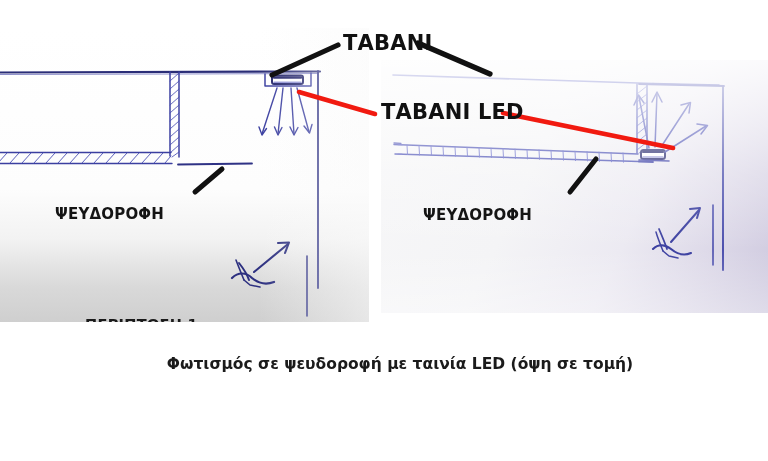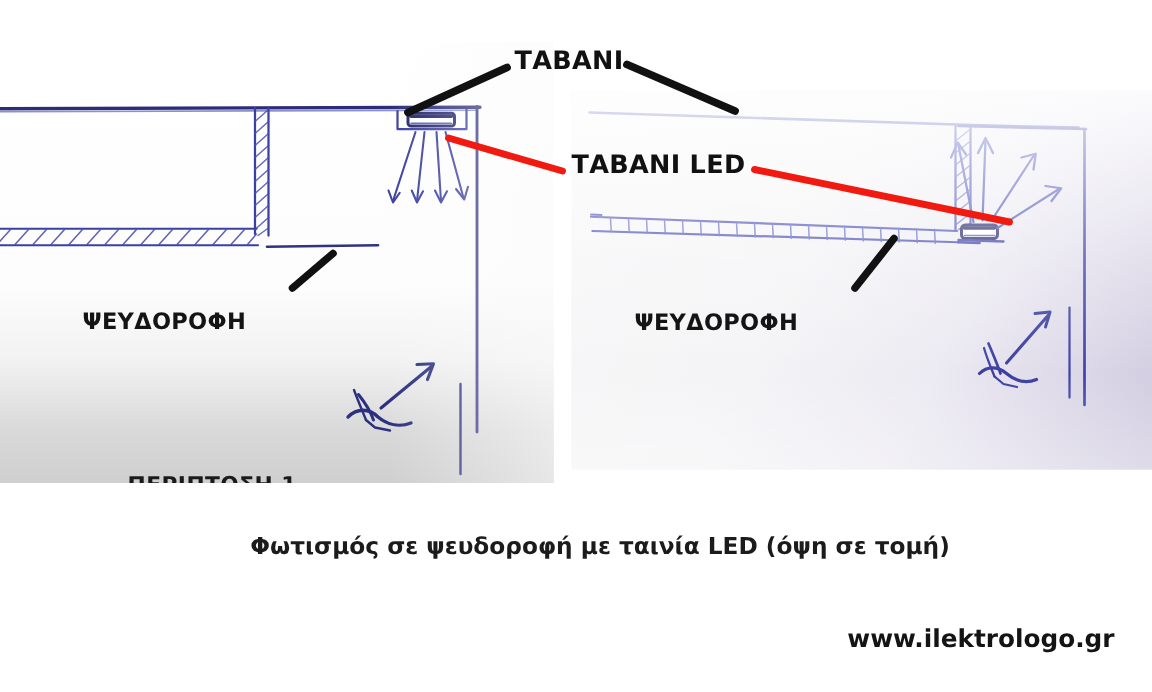--- a/index.html
+++ b/index.html
@@ -75,21 +75,21 @@
     color: #1a1a1a;
     white-space: nowrap;
   }
   #case-1-caption { left: 85px; top: 288px; }
 
   
   .callout {
     position: absolute;
     font-family: "DejaVu Sans", "Liberation Sans", sans-serif;
     font-weight: bold;
-    font-size: 17px;
+    font-size: 21px;
     letter-spacing: 0.2px;
     color: #111111;
     white-space: nowrap;
   }
   #label-tabani { left: 343px; top: 31px; }
   #label-tainia { left: 381px; top: 100px; }
   .psev {
     position: absolute;
     font-family: "DejaVu Sans", "Liberation Sans", sans-serif;
     font-weight: bold;
@@ -330,15 +330,14 @@
   <div class="callout" id="label-tabani">ΤΑΒΑΝΙ</div>
 
   <div class="callout" id="label-tainia">ΤΑΒΑΝΙ LED</div>
 
   <div class="psev" id="label-psev-1">ΨΕΥΔΟΡΟΦΗ</div>
 
   <div class="psev" id="label-psev-2">ΨΕΥΔΟΡΟΦΗ</div>
 
   <div id="bottom-caption">Φωτισμός σε ψευδοροφή με ταινία LED (όψη σε τομή)</div>
 
-  <div id="website">www.ilektrologo.gr</div>
 
 </div>
 
 </body></html>

